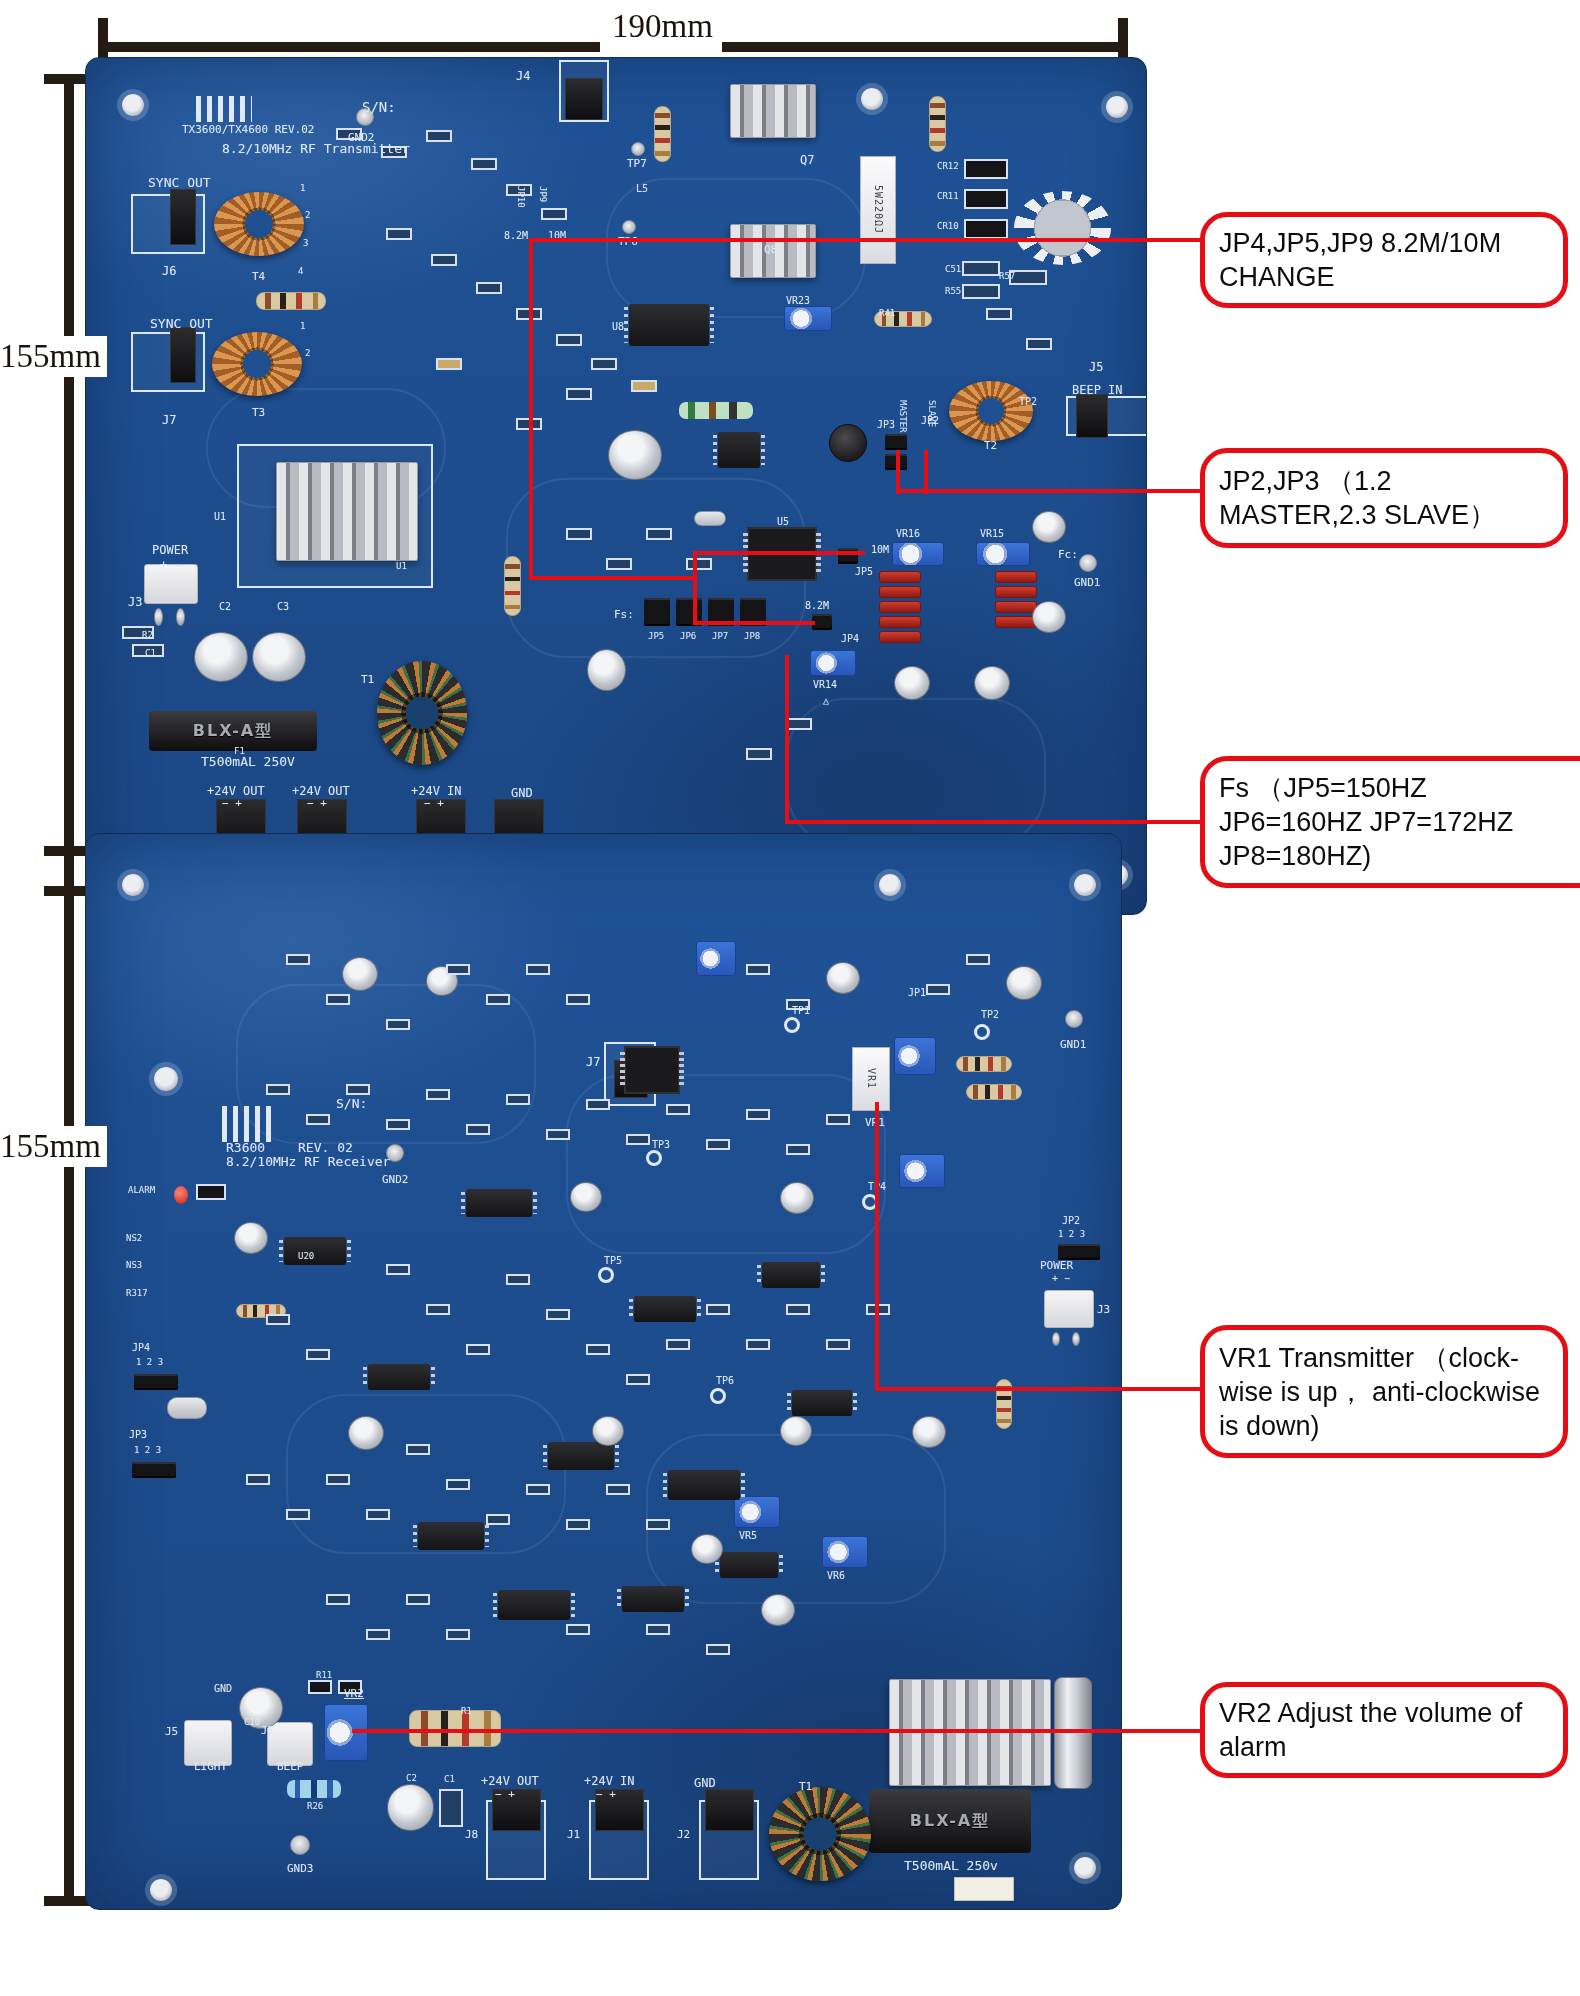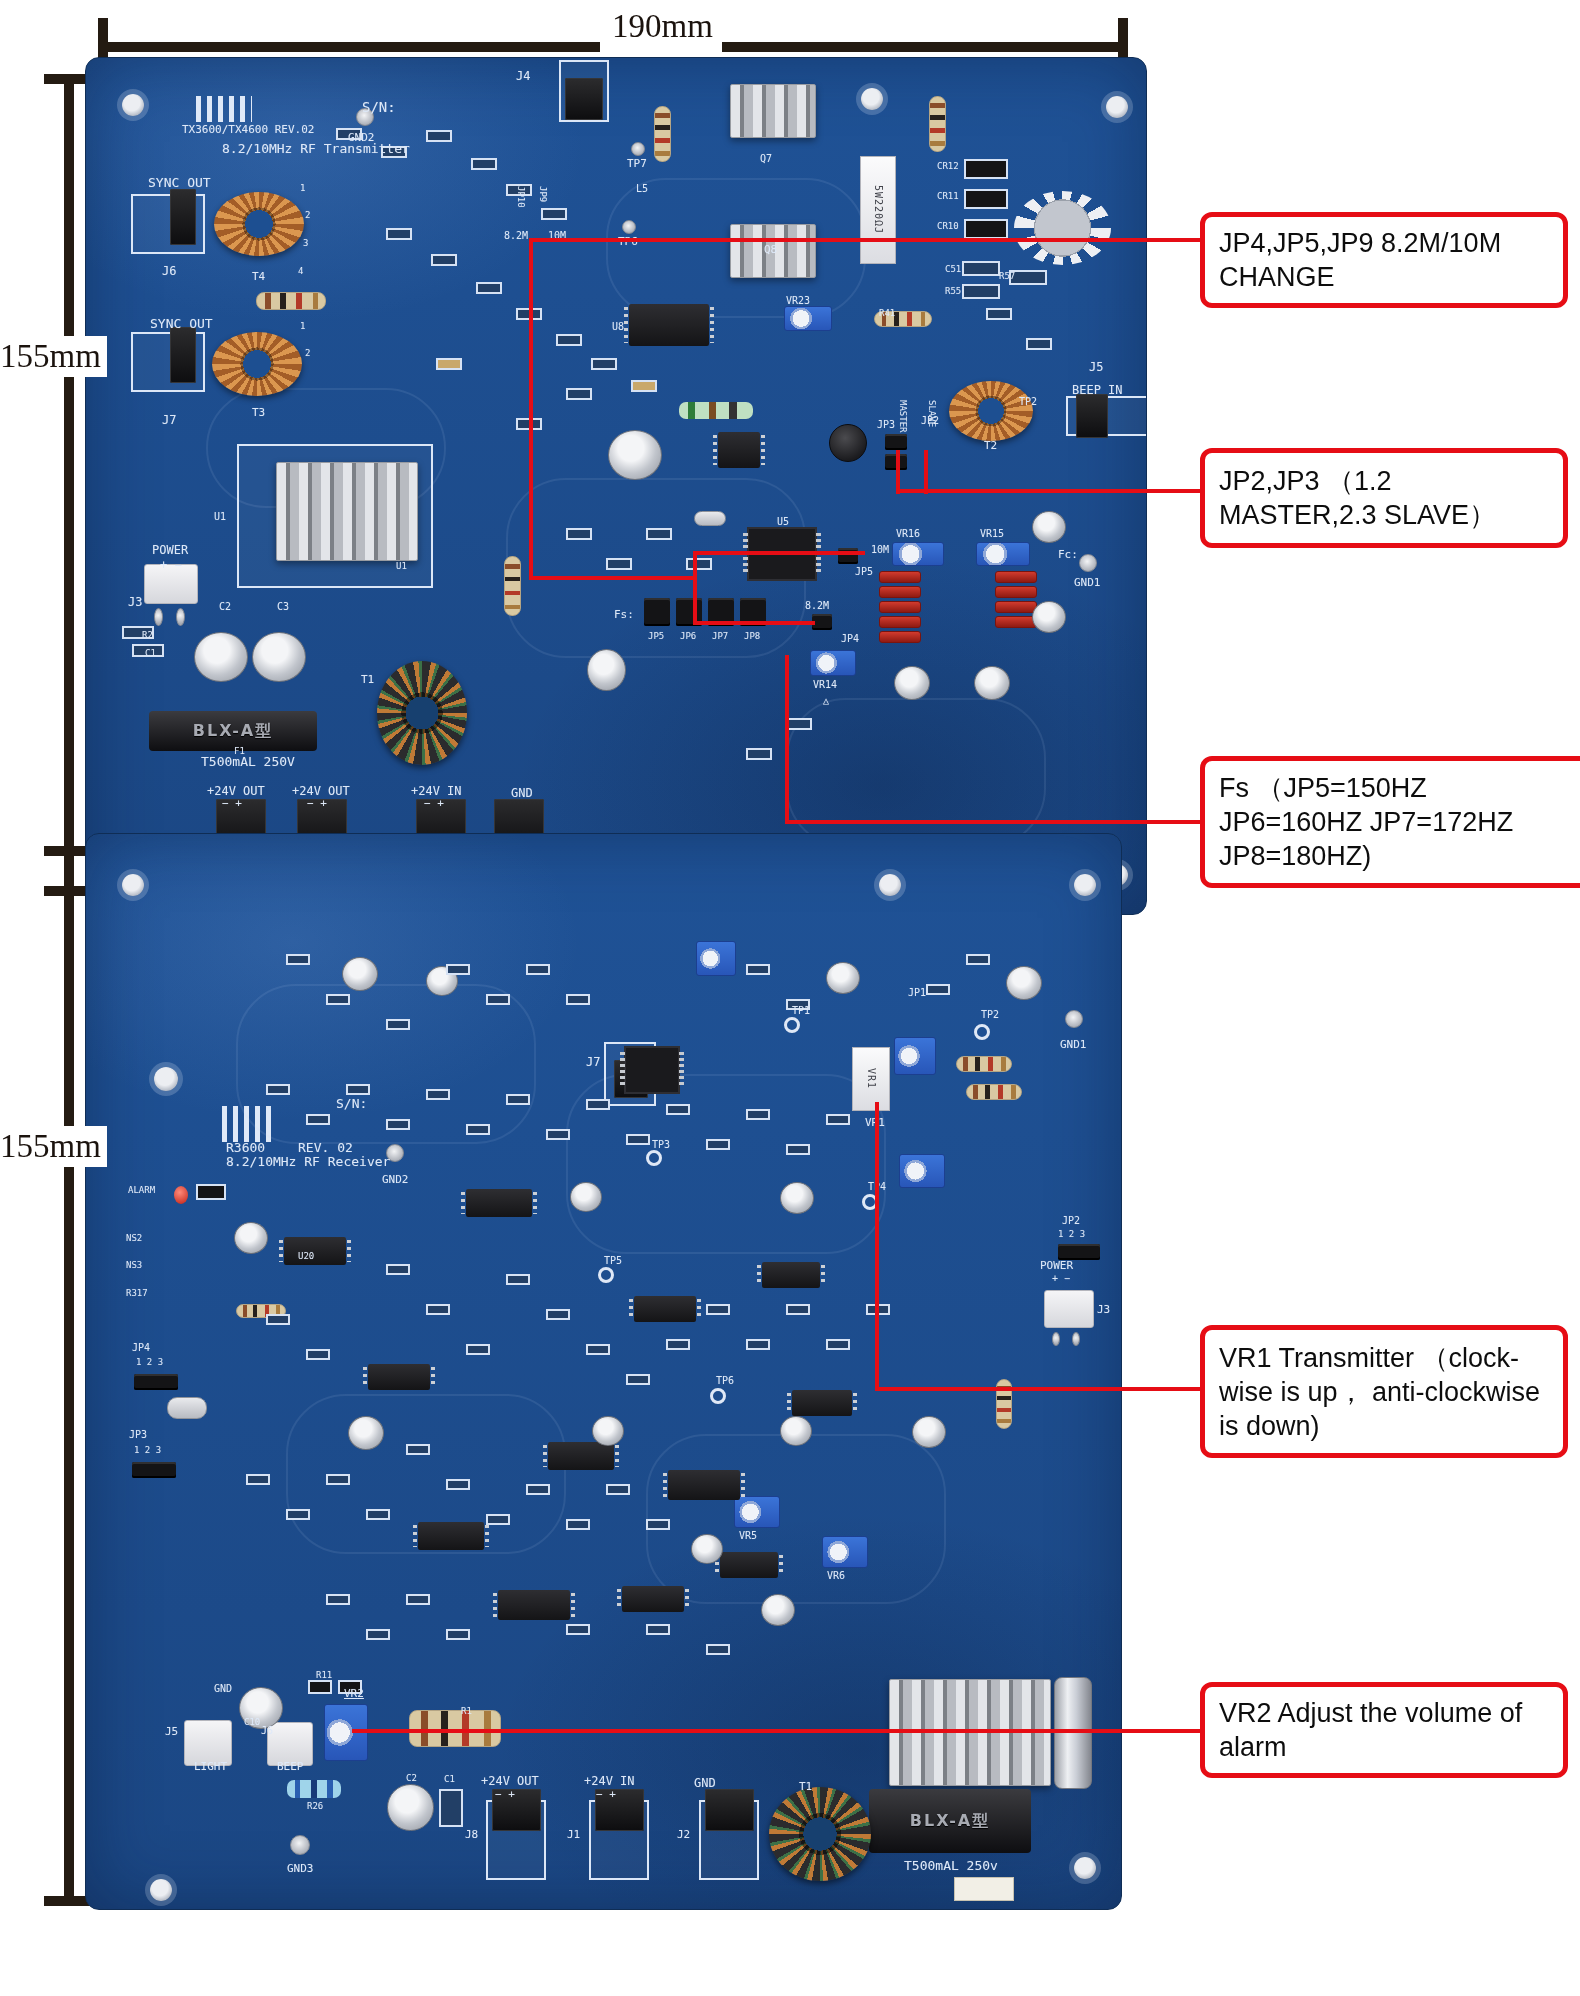--- a/index.html
+++ b/index.html
@@ -76,21 +76,21 @@
   .cyl{background:linear-gradient(90deg,#9ca0a8,#eef0f3 35%,#c9cdd5 60%,#83868e);border-radius:8px;border:1px solid #74777f;}
   .smd{background:#223f66;border:2px solid #d6e2f4;}
   .smd-black{background:#141416;border:2px solid #d6e2f4;}
   .smd-tan{background:#c9a86a;border:2px solid #d6e2f4;}
   .sticker{background:#f2efe6;border:1px solid #c7c2b0;}
   .led{border-radius:50%;background:radial-gradient(circle at 40% 35%, #ff8a7a, #c21f12);}
   .logo{background:repeating-linear-gradient(90deg,#dfe9f8 0 5px,rgba(0,0,0,0) 5px 11px);}
   .trace{border:2px solid rgba(200,220,250,.10);border-radius:60px;background:transparent;}
   
   #leader-svg{position:absolute;left:0;top:0;z-index:5;pointer-events:none;}
-  .callout{position:absolute;z-index:10;background:#ffffff;border:5px solid #e60d15;border-radius:12px;
+  .callout{position:absolute;z-index:10;background:#ffffff;border:5px solid #e60d15;border-radius:27px;
       box-sizing:border-box;padding:8px 14px;display:flex;flex-direction:column;justify-content:center;}
   .callout-line{font:27px/34px "Liberation Sans",sans-serif;color:#0d0d0d;white-space:nowrap;}
 </style>
 </head>
 <body>
 
 <div id="canvas">
 
   <div>
     <div class="rh-cap" style="left:98px;top:18px;"></div>
@@ -242,21 +242,21 @@
       <div class="cmp smd" style="left: 700px; top: 660px; width: 26px; height: 12px;"></div>
       <div class="cmp smd" style="left: 660px; top: 690px; width: 26px; height: 12px;"></div>
       <div class="silk" style="left: 96px; top: 66px; font-size: 11px;">TX3600/TX4600 REV.02</div>
       <div class="silk" style="left: 136px; top: 84px; font-size: 13px;">8.2/10MHz RF Transmitter</div>
       <div class="silk" style="left: 276px; top: 42px; font-size: 14px;">S/N:</div>
       <div class="silk" style="left: 262px; top: 74px; font-size: 11px;">GND2</div>
       <div class="silk" style="left: 430px; top: 12px; font-size: 12px;">J4</div>
       <div class="silk" style="left: 541px; top: 100px; font-size: 11px;">TP7</div>
       <div class="silk" style="left: 550px; top: 126px; font-size: 10px;">L5</div>
       <div class="silk" style="left: 532px; top: 178px; font-size: 11px;">TP6</div>
-      <div class="silk" style="left: 674px; top: 96px; font-size: 10px;">Q7</div>
+      <div class="silk" style="left: 714px; top: 96px; font-size: 12px;">Q7</div>
       <div class="silk" style="left: 678px; top: 186px; font-size: 11px;">Q8</div>
       <div class="silk v" style="left: 430px; top: 128px; font-size: 9px;">JP10</div>
       <div class="silk v" style="left: 452px; top: 128px; font-size: 9px;">JP9</div>
       <div class="silk" style="left: 418px; top: 173px; font-size: 10px;">8.2M</div>
       <div class="silk" style="left: 462px; top: 173px; font-size: 10px;">10M</div>
       <div class="silk" style="left: 526px; top: 264px; font-size: 10px;">U8</div>
       <div class="silk" style="left: 700px; top: 238px; font-size: 10px;">VR23</div>
       <div class="silk" style="left: 793px; top: 251px; font-size: 9px;">R41</div>
       <div class="silk" style="left: 791px; top: 362px; font-size: 10px;">JP3</div>
       <div class="silk" style="left: 835px; top: 358px; font-size: 10px;">JP2</div>

